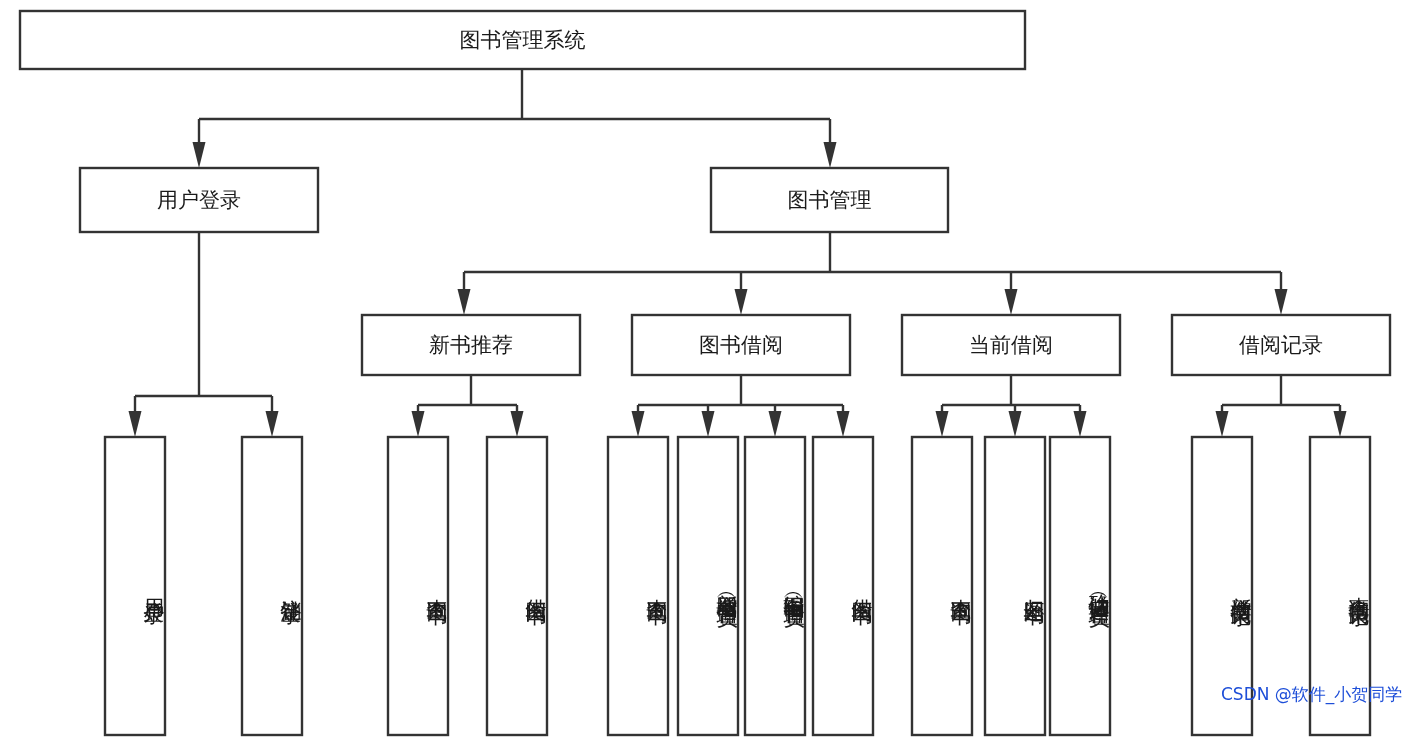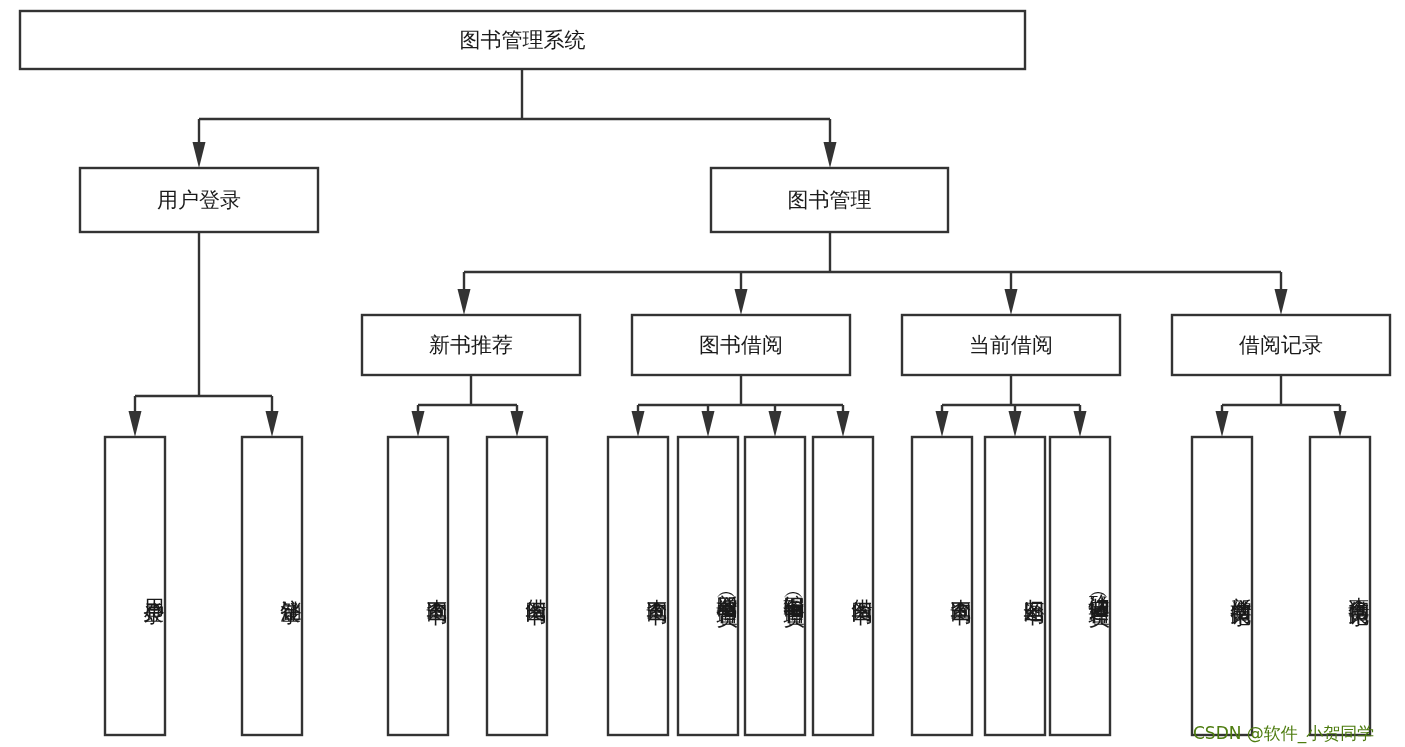--- a/index.html
+++ b/index.html
@@ -178,15 +178,15 @@
       <div class="node-label-v" style="left: 678px; top: 445px; width: 60px; height: 282px;">新增图书（管理员）</div>
       <div class="node-label-v" style="left: 745px; top: 445px; width: 60px; height: 282px;">编辑图书（管理员）</div>
       <div class="node-label-v" style="left: 813px; top: 445px; width: 60px; height: 282px;">借阅图书</div>
       <div class="node-label-v" style="left: 912px; top: 445px; width: 60px; height: 282px;">查询图书</div>
       <div class="node-label-v" style="left: 985px; top: 445px; width: 60px; height: 282px;">归还图书</div>
       <div class="node-label-v" style="left: 1050px; top: 445px; width: 60px; height: 282px;">确认归还（管理员）</div>
       <div class="node-label-v" style="left: 1192px; top: 445px; width: 60px; height: 282px;">新增借阅记录</div>
       <div class="node-label-v" style="left: 1310px; top: 445px; width: 60px; height: 282px;">查询借阅记录</div>
     </div>
 
-  <div class="watermark" style="left: 1193px; top: 722px; color: #4d7c0f;">CSDN @软件_小贺同学</div>
+  <div class="watermark" style="left: 1193px; top: 683px; color: #1d4ed8; padding-left: 28px;">CSDN @软件_小贺同学</div>
 
 </div>
 
 </body></html>

